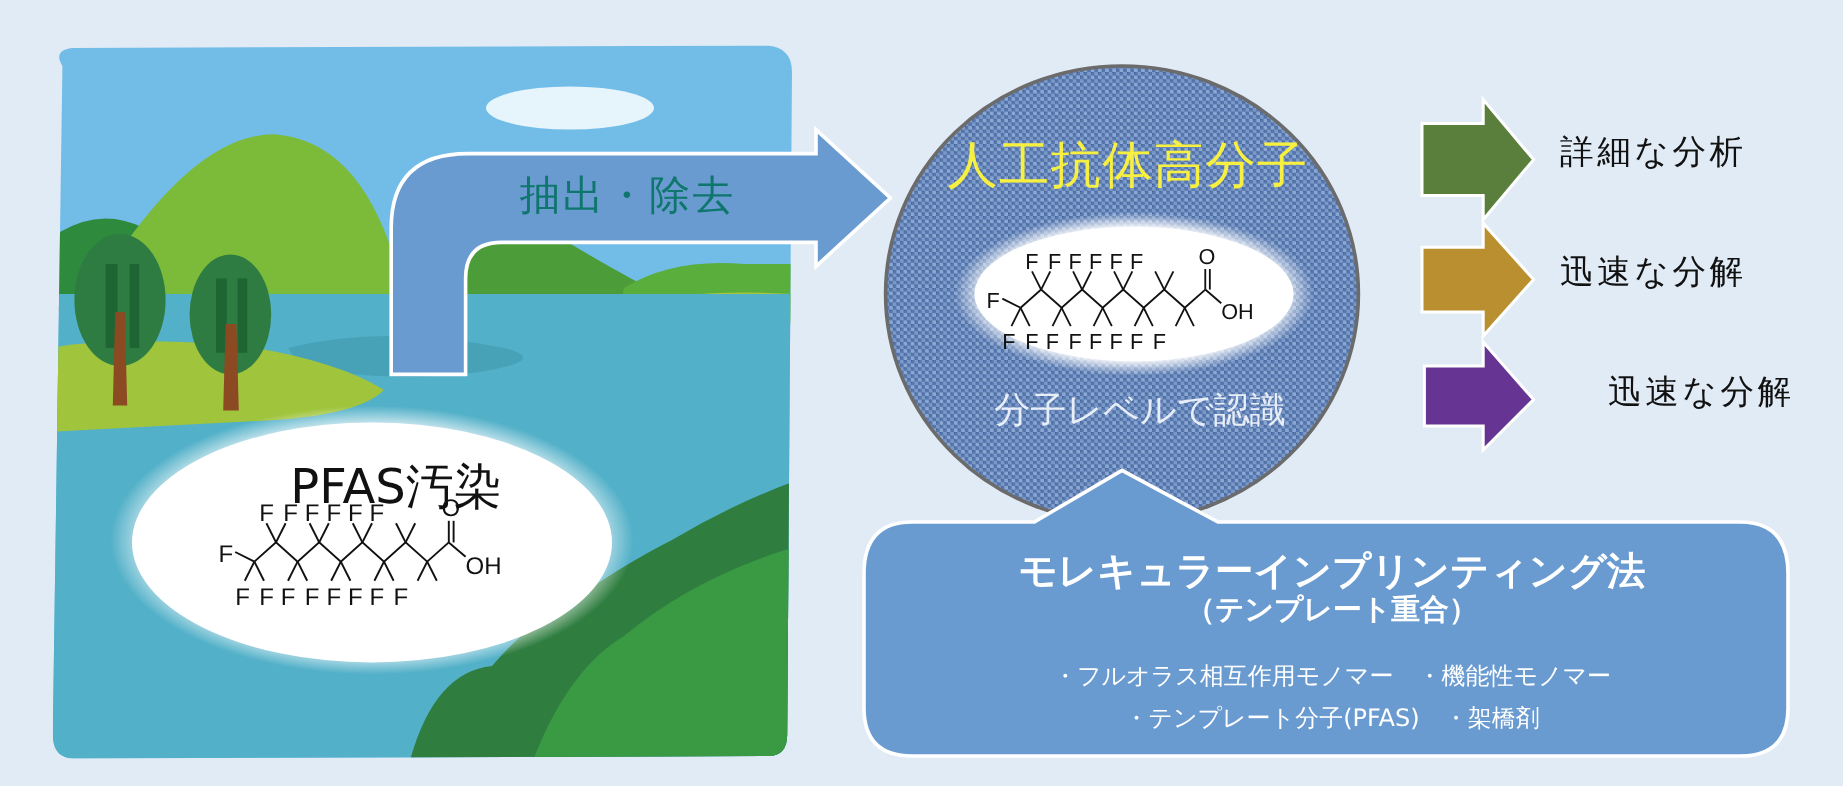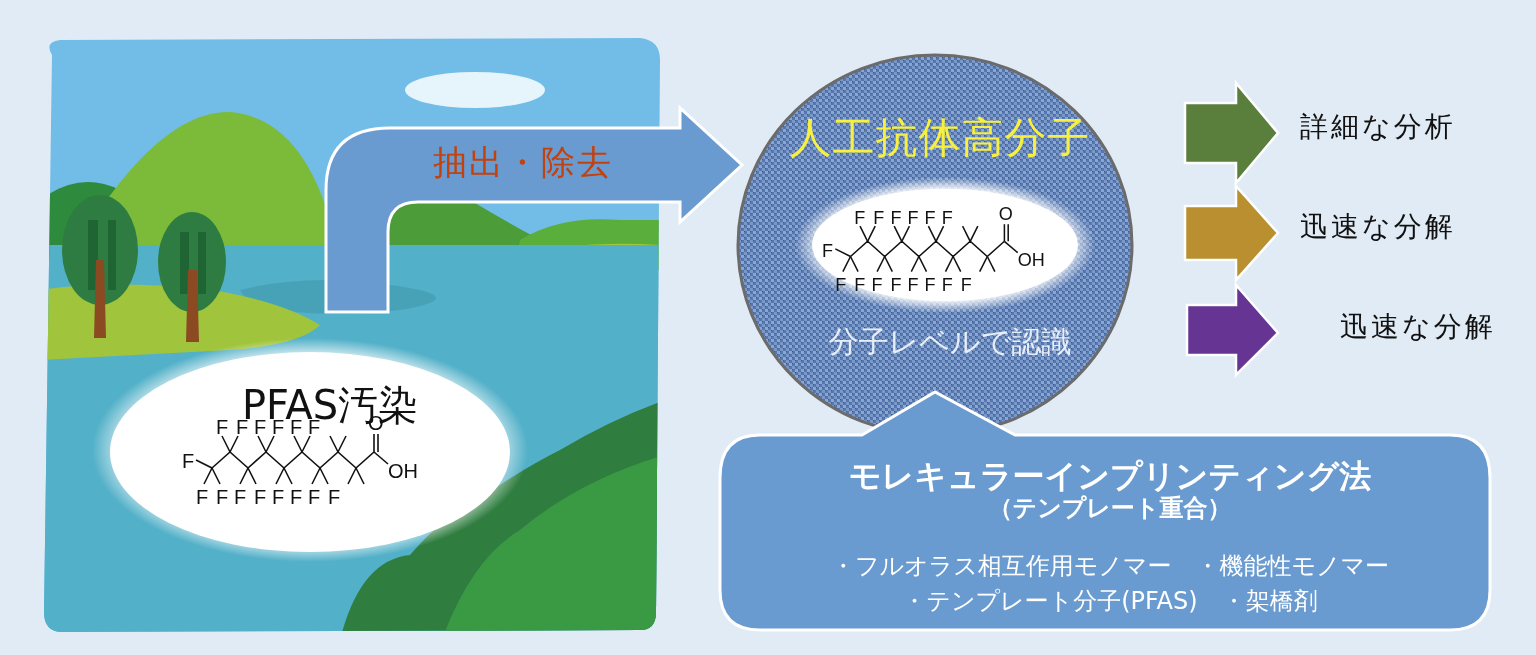--- a/index.html
+++ b/index.html
@@ -1,29 +1,29 @@
 <!DOCTYPE html>
 <html><head>
 <meta charset="utf-8">
 <style>
   html, body { margin:0; padding:0; }
   body { width:1536px; height:655px; background:#e1ebf5; position:relative; overflow:hidden;
          font-family:"DejaVu Sans","Liberation Sans",sans-serif; }
   .abs { position:absolute; }
   #scene { left:0; top:0; width:1536px; height:655px; }
   .txt { position:absolute; white-space:nowrap; }
-  #arrow-label { left:418px; top:140px; width:210px; text-align:center; font-size:34px; color:#c2410c; letter-spacing:2px; }
+  #arrow-label { left:418px; top:140px; width:210px; text-align:center; font-size:34px; color:#0f766e; letter-spacing:2px; }
   #pfas-title { left:140px; top:378px; width:380px; text-align:center; font-size:40px; color:#111; }
   #polymer-title { left:745px; top:110px; width:390px; text-align:center; font-size:42px; font-weight:normal; color:#f8f040; letter-spacing:1px; }
   #recog-label { left:770px; top:322px; width:360px; text-align:center; font-size:30px; color:#e8eef8; }
   .outcome { position:absolute; left:1300px; font-size:28px; color:#111; letter-spacing:3px; }
   #mip-title1 { left:730px; top:455px; width:760px; text-align:center; font-size:32px; font-weight:bold; color:#fff; }
   #mip-title2 { left:730px; top:492px; width:760px; text-align:center; font-size:24px; font-weight:bold; color:#fff; }
-  #mip-row1 { left:730px; top:550px; width:760px; text-align:center; font-size:24px; color:#fff; }
-  #mip-row2 { left:730px; top:585px; width:760px; text-align:center; font-size:24px; color:#fff; }
+  #mip-row1 { left:730px; top:550px; width:760px; text-align:center; font-size:20px; color:#fff; }
+  #mip-row2 { left:730px; top:585px; width:760px; text-align:center; font-size:20px; color:#fff; }
   .mol text { font-family:"Liberation Sans",sans-serif; fill:#111; }
 </style>
 </head>
 <body>
 
 <svg id="scene" class="abs" width="1536" height="655" viewBox="0 0 1536 655">
   <defs>
     <radialGradient id="glow" cx="50%" cy="50%" r="50%">
       <stop offset="80%" stop-color="#ffffff"></stop>
       <stop offset="100%" stop-color="#ffffff" stop-opacity="0"></stop>

